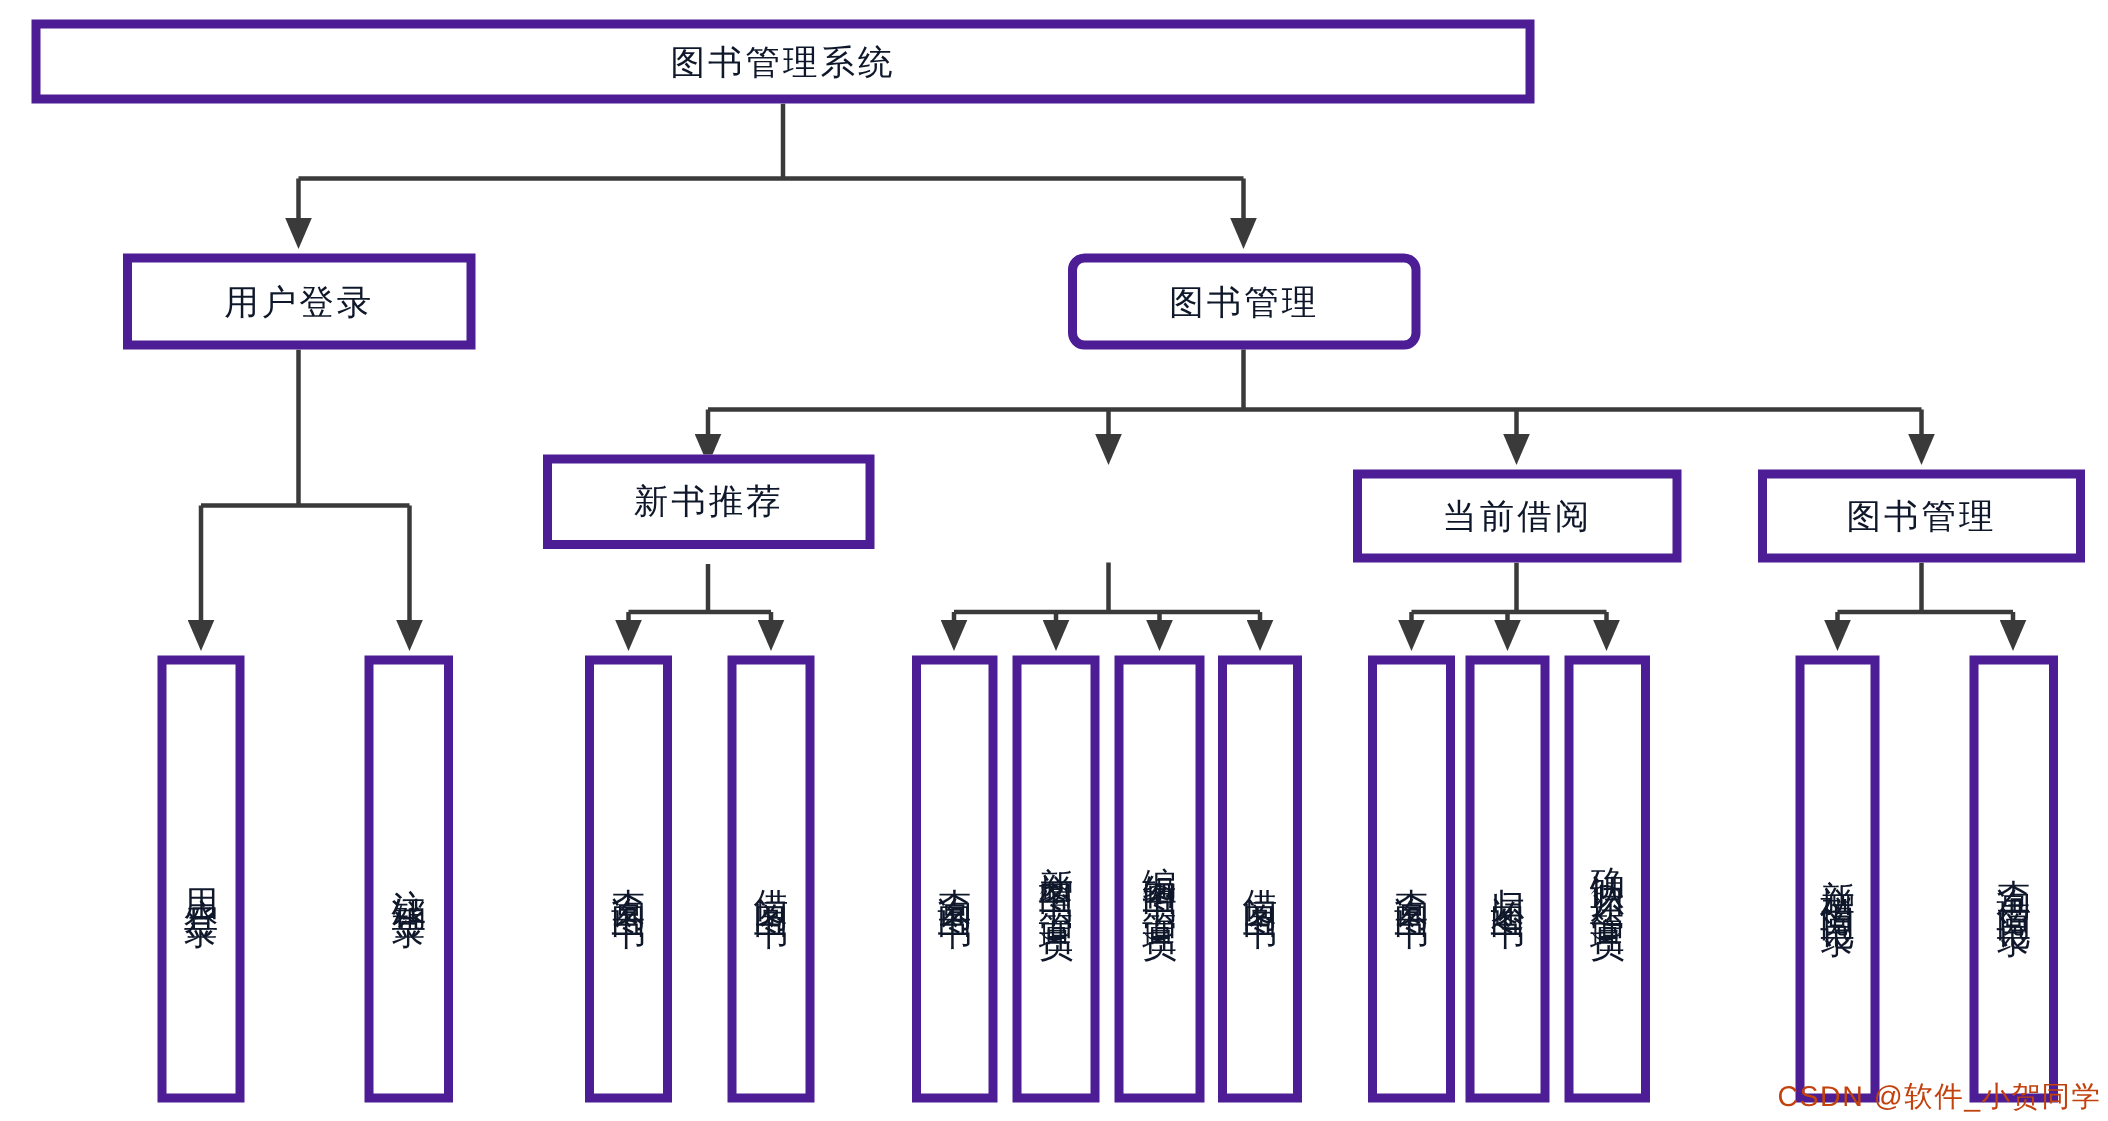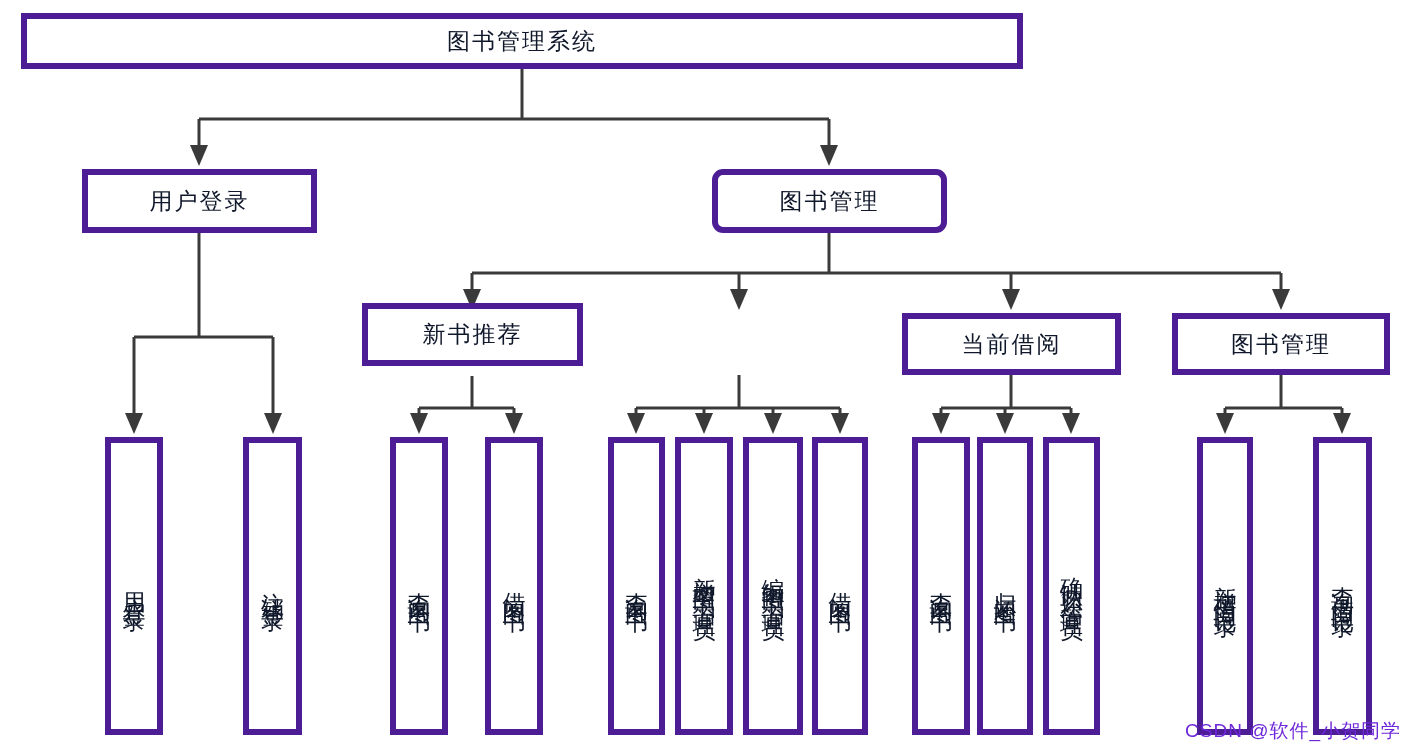--- a/index.html
+++ b/index.html
@@ -43,21 +43,21 @@
     writing-mode: vertical-rl;
     text-orientation: mixed;
     letter-spacing: 6px;
     line-height: 1;
   }
   .watermark {
     position: absolute;
     right: 4px;
     bottom: 3px;
     font-size: 19px;
-    color: #6d28d9;
+    color: #c2410c;
     letter-spacing: 1px;
     white-space: nowrap;
   }
 </style>
 </head>
 <body>
 
 <div class="canvas">
 
   <svg class="connectors" viewBox="0 0 1405 747" xmlns="http://www.w3.org/2000/svg">

